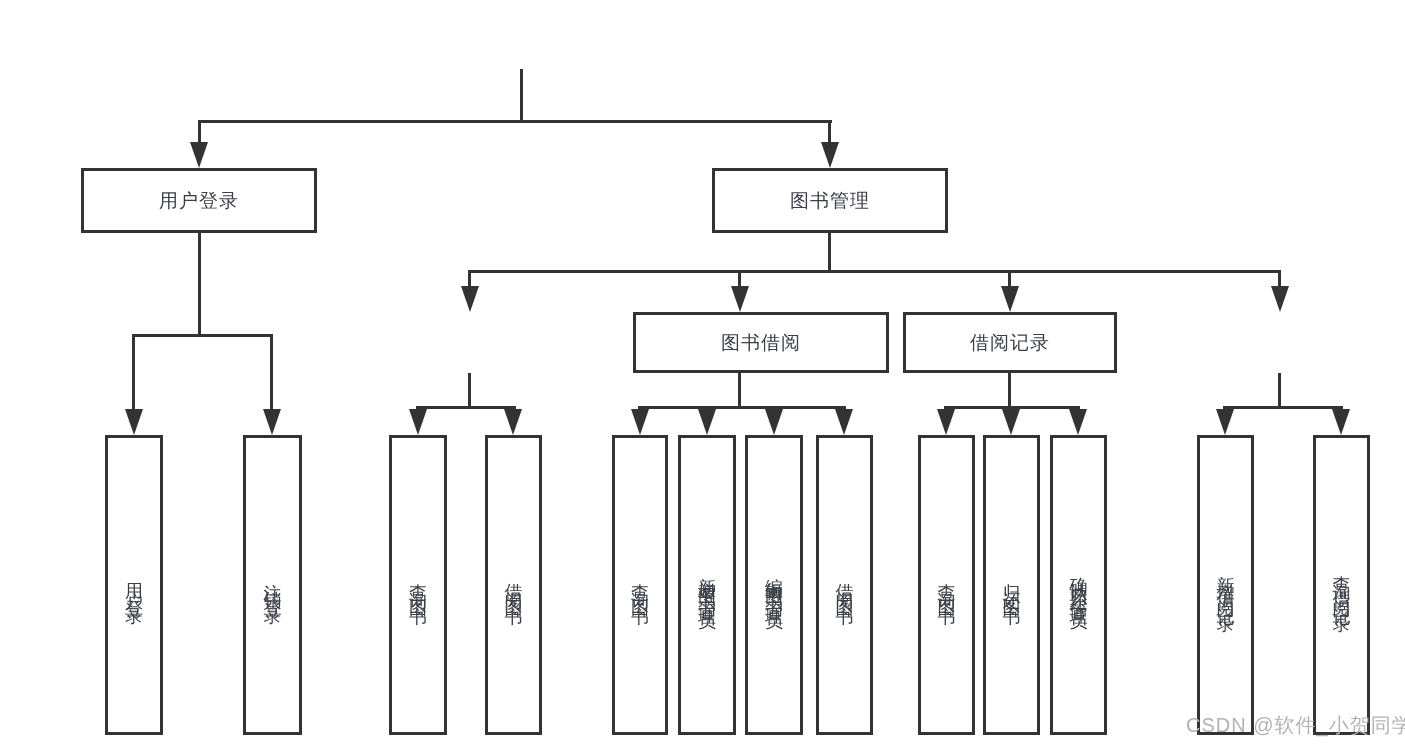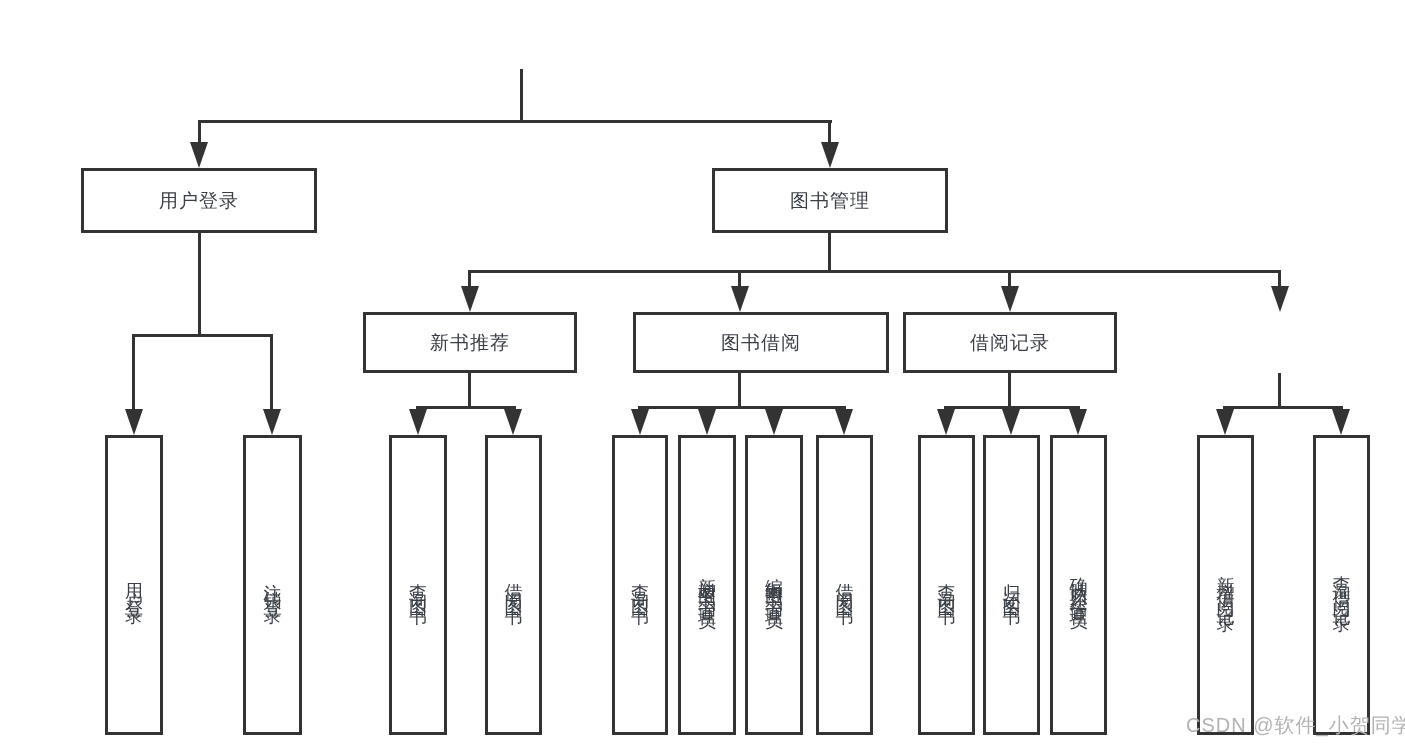--- a/index.html
+++ b/index.html
@@ -62,21 +62,20 @@
   <div class="line" style="left:468px;top:270px;width:813px;height:3px"></div>
   <div class="line" style="left:468px;top:270px;width:3px;height:18px"></div>
   <div class="arrow" style="left:461px;top:286px"></div>
   <div class="line" style="left:738px;top:270px;width:3px;height:18px"></div>
   <div class="arrow" style="left:731px;top:286px"></div>
   <div class="line" style="left:1008px;top:270px;width:3px;height:18px"></div>
   <div class="arrow" style="left:1001px;top:286px"></div>
   <div class="line" style="left:1278px;top:270px;width:3px;height:18px"></div>
   <div class="arrow" style="left:1271px;top:286px"></div>
 
-  <div class="hbox" style="left:363px;top:312px;width:214px;height:61px">新书推荐</div>
   <div class="hbox" style="left:633px;top:312px;width:256px;height:61px">图书借阅</div>
   <div class="hbox" style="left:903px;top:312px;width:214px;height:61px">借阅记录</div>
 
   <div class="line" style="left:468px;top:373px;width:3px;height:36px"></div>
   <div class="line" style="left:416px;top:406px;width:100px;height:3px"></div>
   <div class="arrow" style="left:409px;top:409px"></div>
   <div class="arrow" style="left:504px;top:409px"></div>
 
   <div class="line" style="left:738px;top:373px;width:3px;height:36px"></div>
   <div class="line" style="left:638px;top:406px;width:208px;height:3px"></div>

